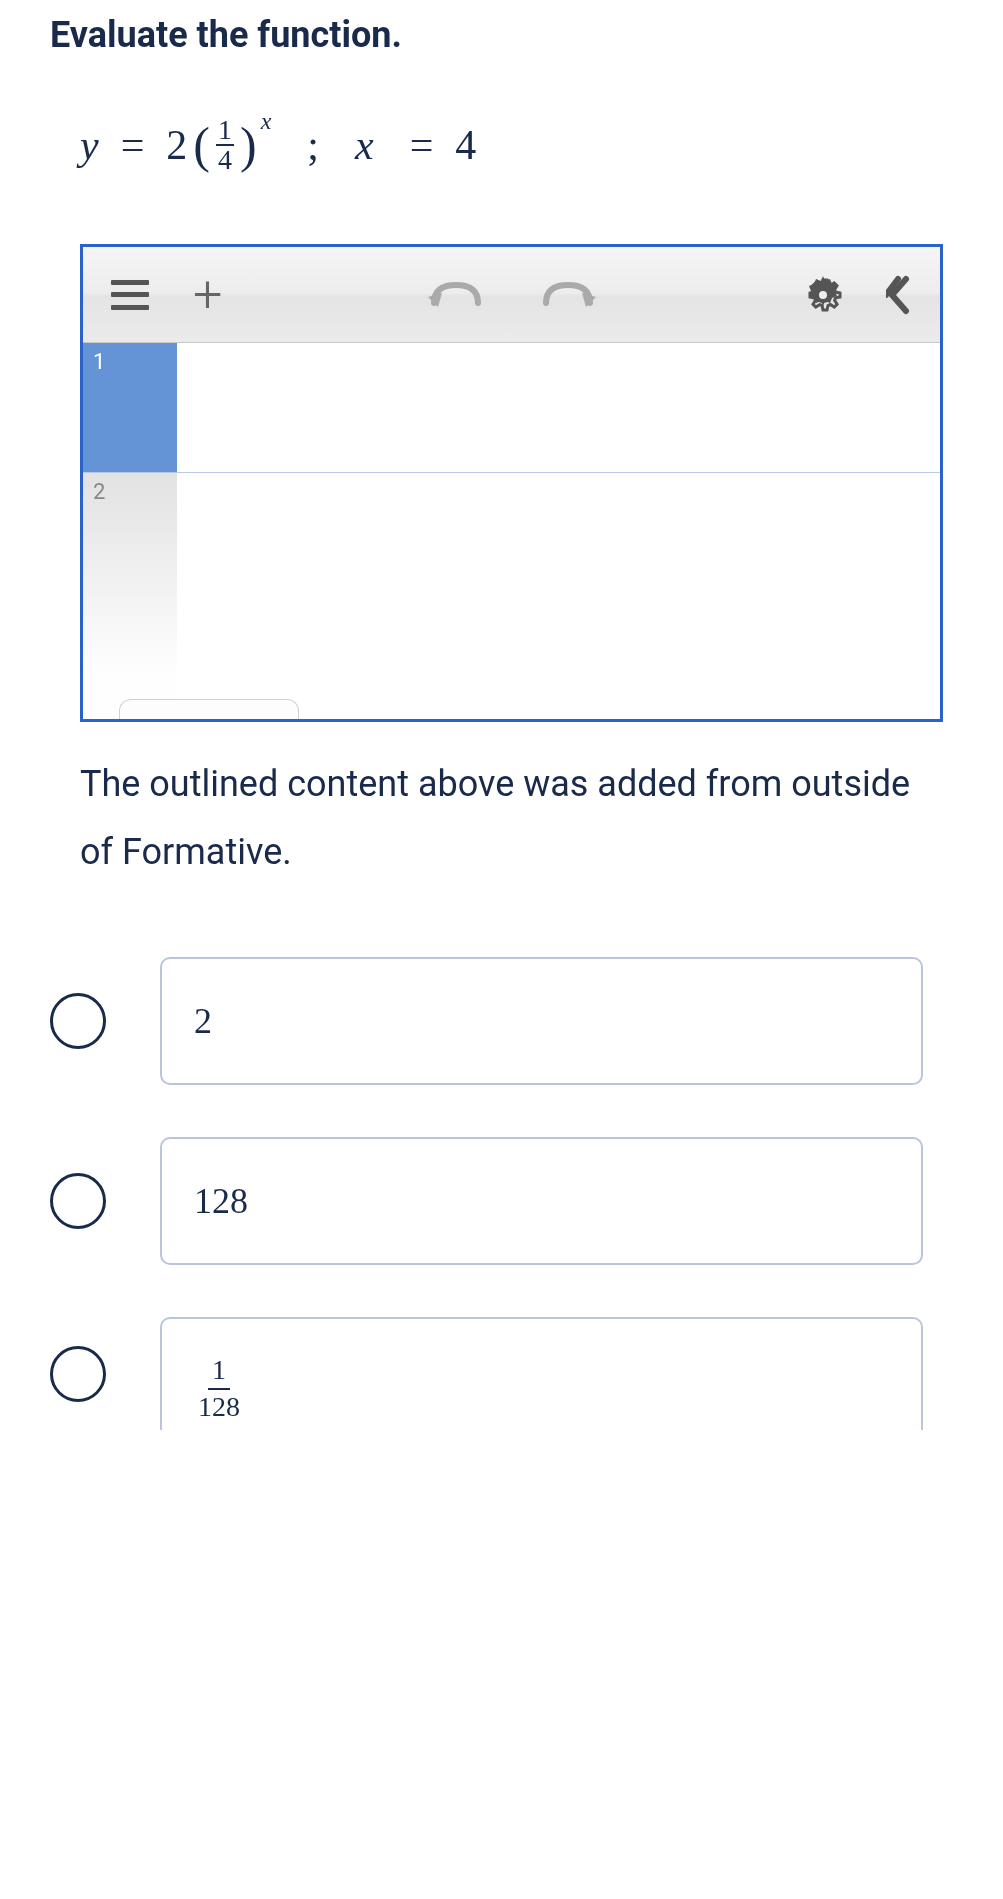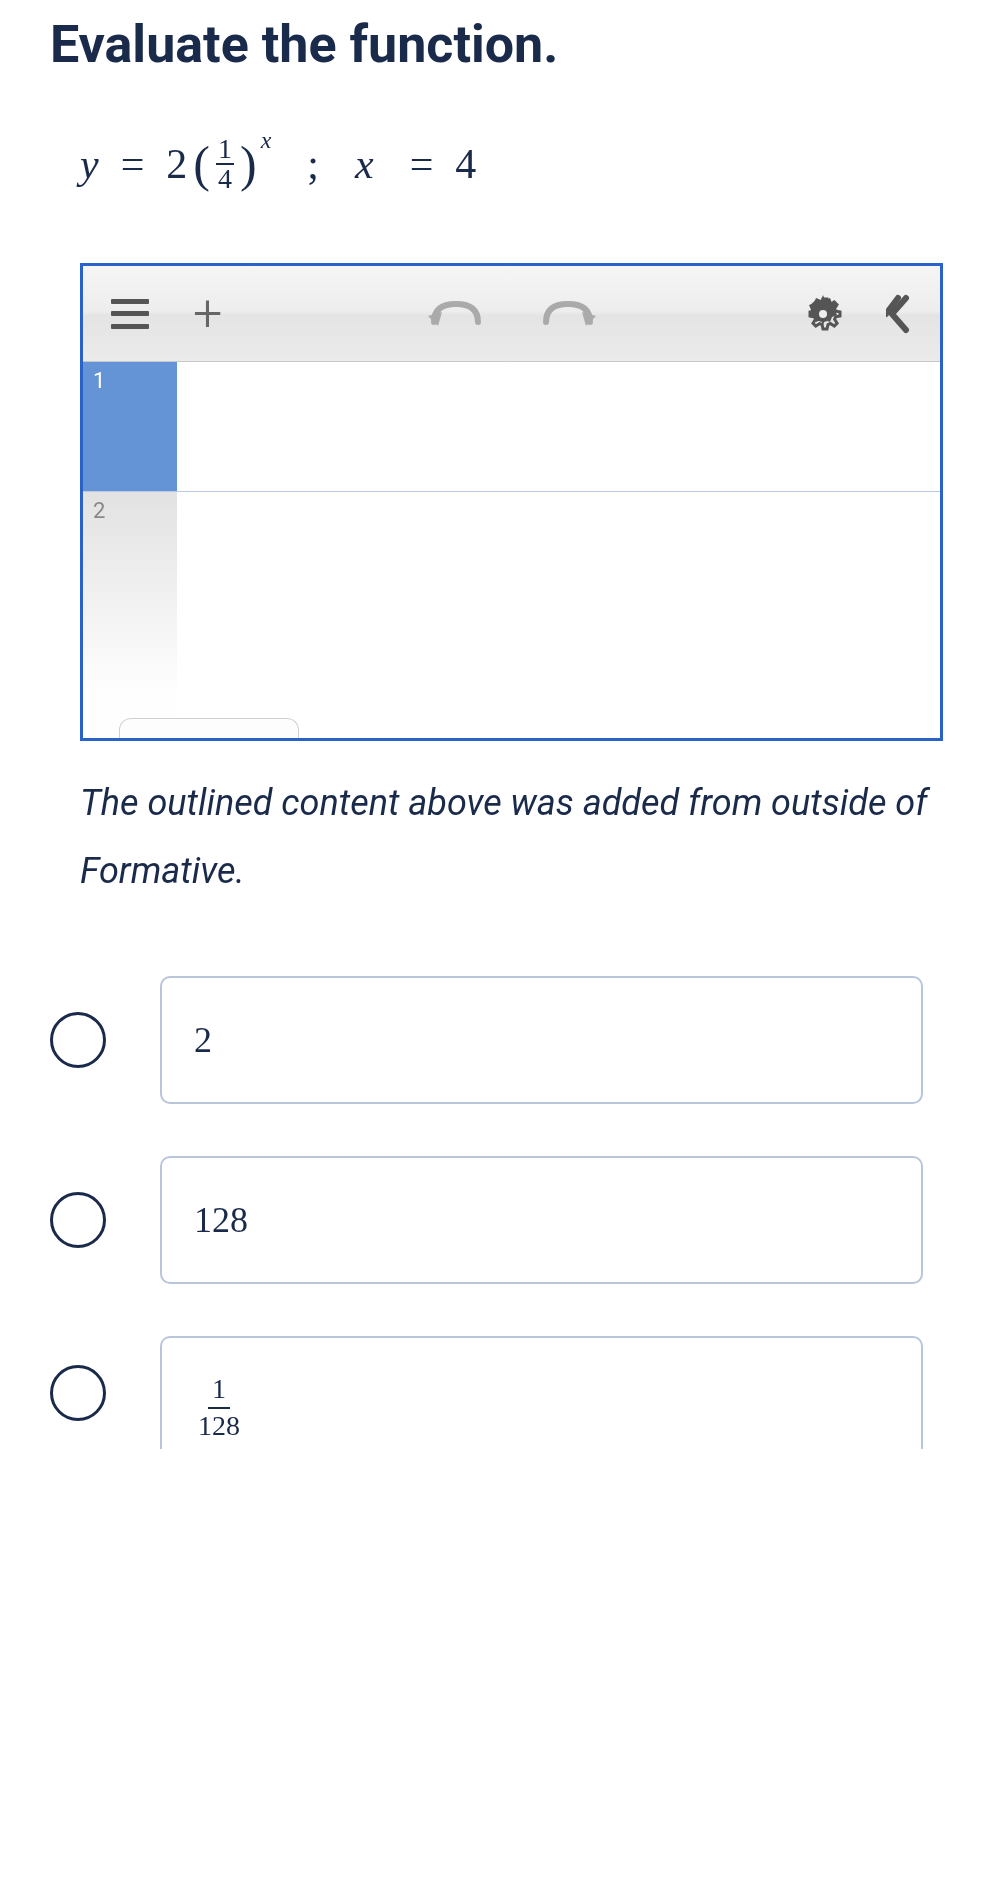--- a/index.html
+++ b/index.html
@@ -19,21 +19,21 @@
     }
     .question-number-marker {
       position: absolute;
       left: -10px;
       top: 18px;
       font-size: 38px;
       font-weight: 700;
       color: #1a2a4a;
     }
     .question-title {
-      font-size: 52px;
+      font-size: 36px;
       font-weight: 700;
       color: #1a2a4a;
       margin-left: 50px;
       margin-top: 6px;
       margin-bottom: 60px;
     }
     .math-expression {
       margin-left: 80px;
       font-size: 42px;
       font-style: italic;
@@ -200,21 +200,20 @@
       background: #fdfdfd;
       border: 1px solid #d0d0d0;
       border-bottom: none;
       border-radius: 12px 12px 0 0;
     }
     .caption {
       margin-left: 80px;
       margin-right: 20px;
       margin-top: 28px;
       font-size: 36px;
-      font-style: italic;
       color: #1a2a4a;
       line-height: 1.9;
       margin-bottom: 70px;
     }
     .answer-options {
       margin-left: 50px;
       margin-right: 40px;
     }
     .answer-row {
       display: flex;

